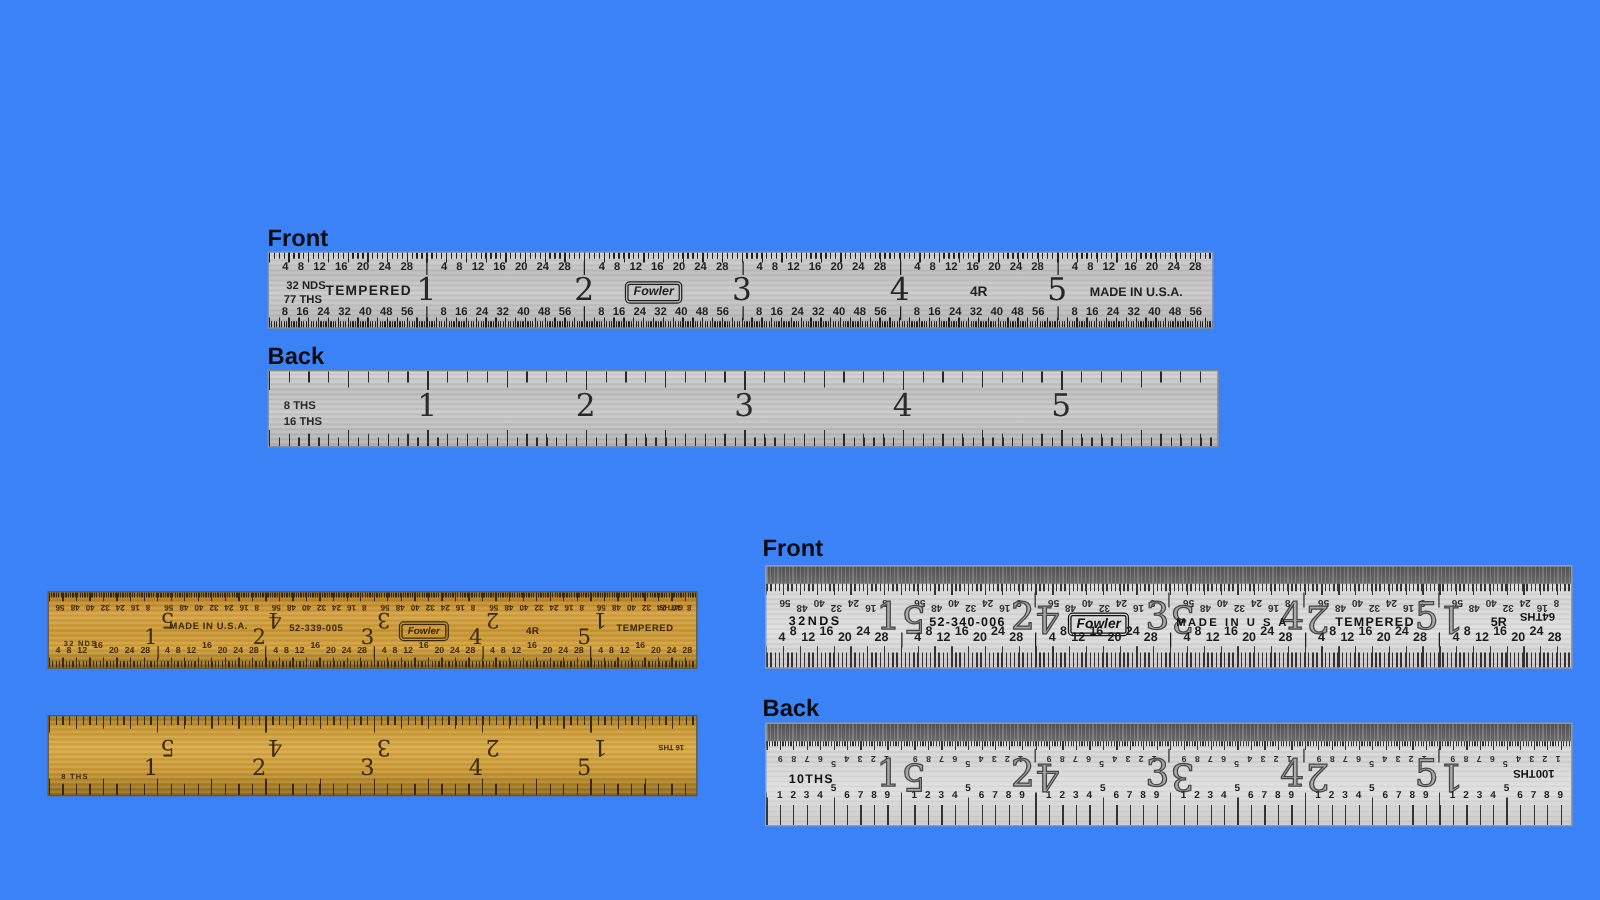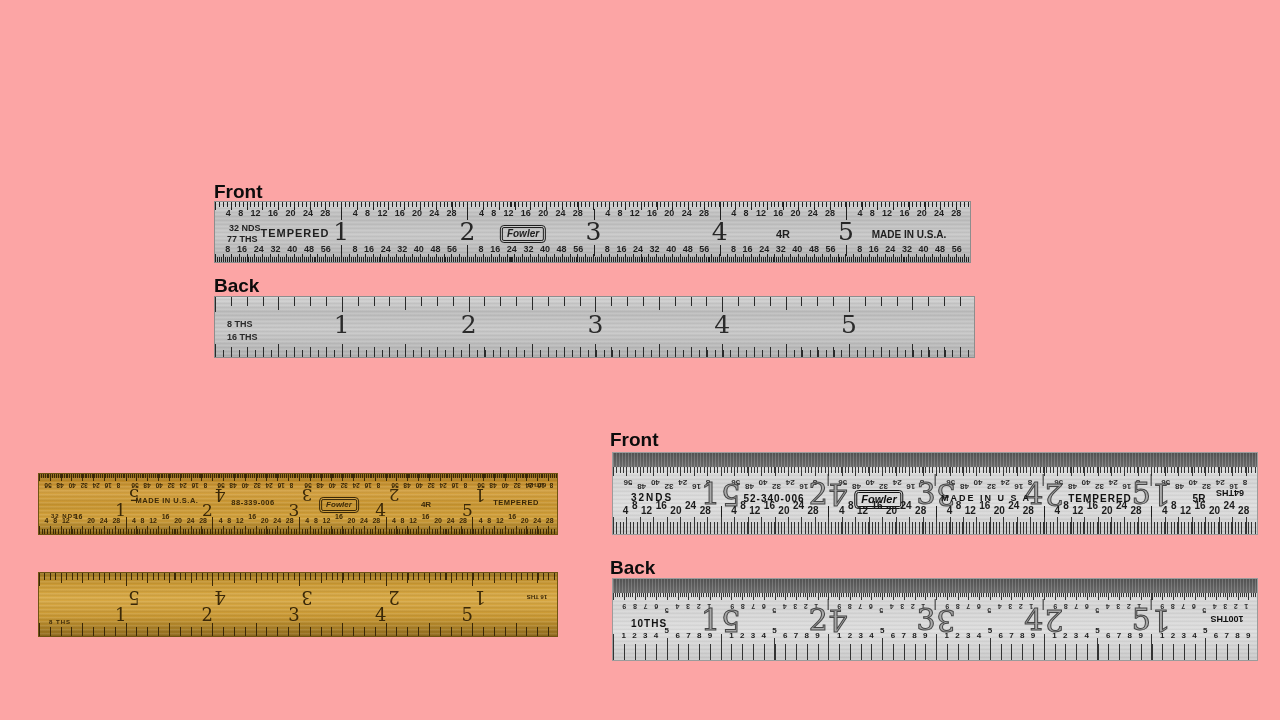--- a/index.html
+++ b/index.html
@@ -1,16 +1,16 @@
 <!DOCTYPE html>
 <html><head>
 <meta charset="utf-8">
 <style>
   html,body{margin:0;padding:0;background:#ffffff;}
-  .page{position:relative;width:1280px;height:720px;background:#fca5a5;overflow:hidden;
+  .page{position:relative;width:1280px;height:720px;background:#3b82f6;overflow:hidden;
         font-family:"Liberation Sans",sans-serif;}
   .caption{position:absolute;font:bold 19px "Liberation Sans",sans-serif;color:#0c0c0c;line-height:1;}
   .ruler{position:absolute;box-sizing:border-box;overflow:hidden;}
   .silver{background:linear-gradient(180deg,#d4d4d4,#bdbdbd 25%,#c9c9c9 55%,#b1b1b1);
           border:1px solid #8d8d8d;}
   .gold{background:linear-gradient(180deg,#8a6316,#c08a28 12%,#d4a140 30%,#c7942f 52%,#d2a13c 74%,#8f6a1c);
         border:1px solid #6f5412;}
   .gold2{background:linear-gradient(180deg,#9a7420,#c89732 15%,#d8a945 40%,#c89732 70%,#8f6a1c);}
   .light{background:linear-gradient(180deg,#e7e7e7,#d5d5d5 35%,#dfdfdf 65%,#cbcbcb);
          border:1px solid #9b9b9b;}
@@ -221,21 +221,21 @@
       <div style="position: absolute; left: 268.01px; top: 12px; transform: translateX(-50%) rotate(180deg); font: 17px / 1 &quot;DejaVu Serif&quot;, serif; color: rgb(58, 40, 8);">3</div>
       <div style="position: absolute; left: 354.68px; top: 12px; transform: translateX(-50%) rotate(180deg); font: 17px / 1 &quot;DejaVu Serif&quot;, serif; color: rgb(58, 40, 8);">2</div>
       <div style="position: absolute; left: 441.35px; top: 12px; transform: translateX(-50%) rotate(180deg); font: 17px / 1 &quot;DejaVu Serif&quot;, serif; color: rgb(58, 40, 8);">1</div>
       <div style="position: absolute; left: 81.67px; top: 28px; transform: translateX(-50%); font: 17px / 1 &quot;DejaVu Serif&quot;, serif; color: rgb(58, 40, 8);">1</div>
       <div style="position: absolute; left: 168.34px; top: 28px; transform: translateX(-50%); font: 17px / 1 &quot;DejaVu Serif&quot;, serif; color: rgb(58, 40, 8);">2</div>
       <div style="position: absolute; left: 255.01px; top: 28px; transform: translateX(-50%); font: 17px / 1 &quot;DejaVu Serif&quot;, serif; color: rgb(58, 40, 8);">3</div>
       <div style="position: absolute; left: 341.68px; top: 28px; transform: translateX(-50%); font: 17px / 1 &quot;DejaVu Serif&quot;, serif; color: rgb(58, 40, 8);">4</div>
       <div style="position: absolute; left: 428.35px; top: 28px; transform: translateX(-50%); font: 17px / 1 &quot;DejaVu Serif&quot;, serif; color: rgb(58, 40, 8);">5</div>
       <div style="position: absolute; top: 39px; font: bold 6px / 1 &quot;Liberation Sans&quot;, sans-serif; color: rgb(58, 40, 8); white-space: nowrap; left: 12px; letter-spacing: 1px;">32 NDS</div>
       <div style="position: absolute; top: 23px; font: bold 7.5px / 1 &quot;Liberation Sans&quot;, sans-serif; color: rgb(58, 40, 8); white-space: nowrap; left: 128px; transform: translateX(-50%); letter-spacing: 0.5px;">MADE IN U.S.A.</div>
-      <div style="position: absolute; top: 25px; font: bold 7.5px / 1 &quot;Liberation Sans&quot;, sans-serif; color: rgb(58, 40, 8); white-space: nowrap; left: 214px; transform: translateX(-50%); letter-spacing: 0.5px;">88-339-006</div>
+      <div style="position: absolute; top: 25px; font: bold 7.5px / 1 &quot;Liberation Sans&quot;, sans-serif; color: rgb(58, 40, 8); white-space: nowrap; left: 214px; transform: translateX(-50%); letter-spacing: 0.5px;">52-339-005</div>
       <div style="position: absolute; top: 25px; font: italic bold 8px / 1 &quot;Liberation Sans&quot;, sans-serif; color: rgb(58, 40, 8); white-space: nowrap; left: 300px; transform: translateX(-50%); padding: 1px 4px; border: 1px solid rgb(58, 40, 8); outline: rgb(58, 40, 8) solid 1px; outline-offset: 1px; border-radius: 2px;">Fowler</div>
       <div style="position: absolute; top: 27px; font: bold 8px / 1 &quot;Liberation Sans&quot;, sans-serif; color: rgb(58, 40, 8); white-space: nowrap; left: 387px; transform: translateX(-50%);">4R</div>
       <div style="position: absolute; top: 25px; font: bold 7.5px / 1 &quot;Liberation Sans&quot;, sans-serif; color: rgb(58, 40, 8); white-space: nowrap; left: 477px; transform: translateX(-50%); letter-spacing: 0.5px;">TEMPERED</div>
       <div style="position: absolute; top: 8px; font: bold 6px / 1 &quot;Liberation Sans&quot;, sans-serif; color: rgb(58, 40, 8); white-space: nowrap; left: 498px; transform: translateX(-50%) rotate(180deg);">64THS</div>
       <div style="position: absolute; left: 0px; top: 43px; width: 86.67px; height: 10px; display: flex; justify-content: space-around; align-items: flex-start; padding: 0px 3px; box-sizing: border-box; font: bold 7px / 1 &quot;Liberation Sans&quot;, sans-serif; color: rgb(58, 40, 8);">
         <span>4</span>
         <span>8</span>
         <span>12</span>
         <span style="transform: translateY(-4px);">16</span>
         <span>20</span>

